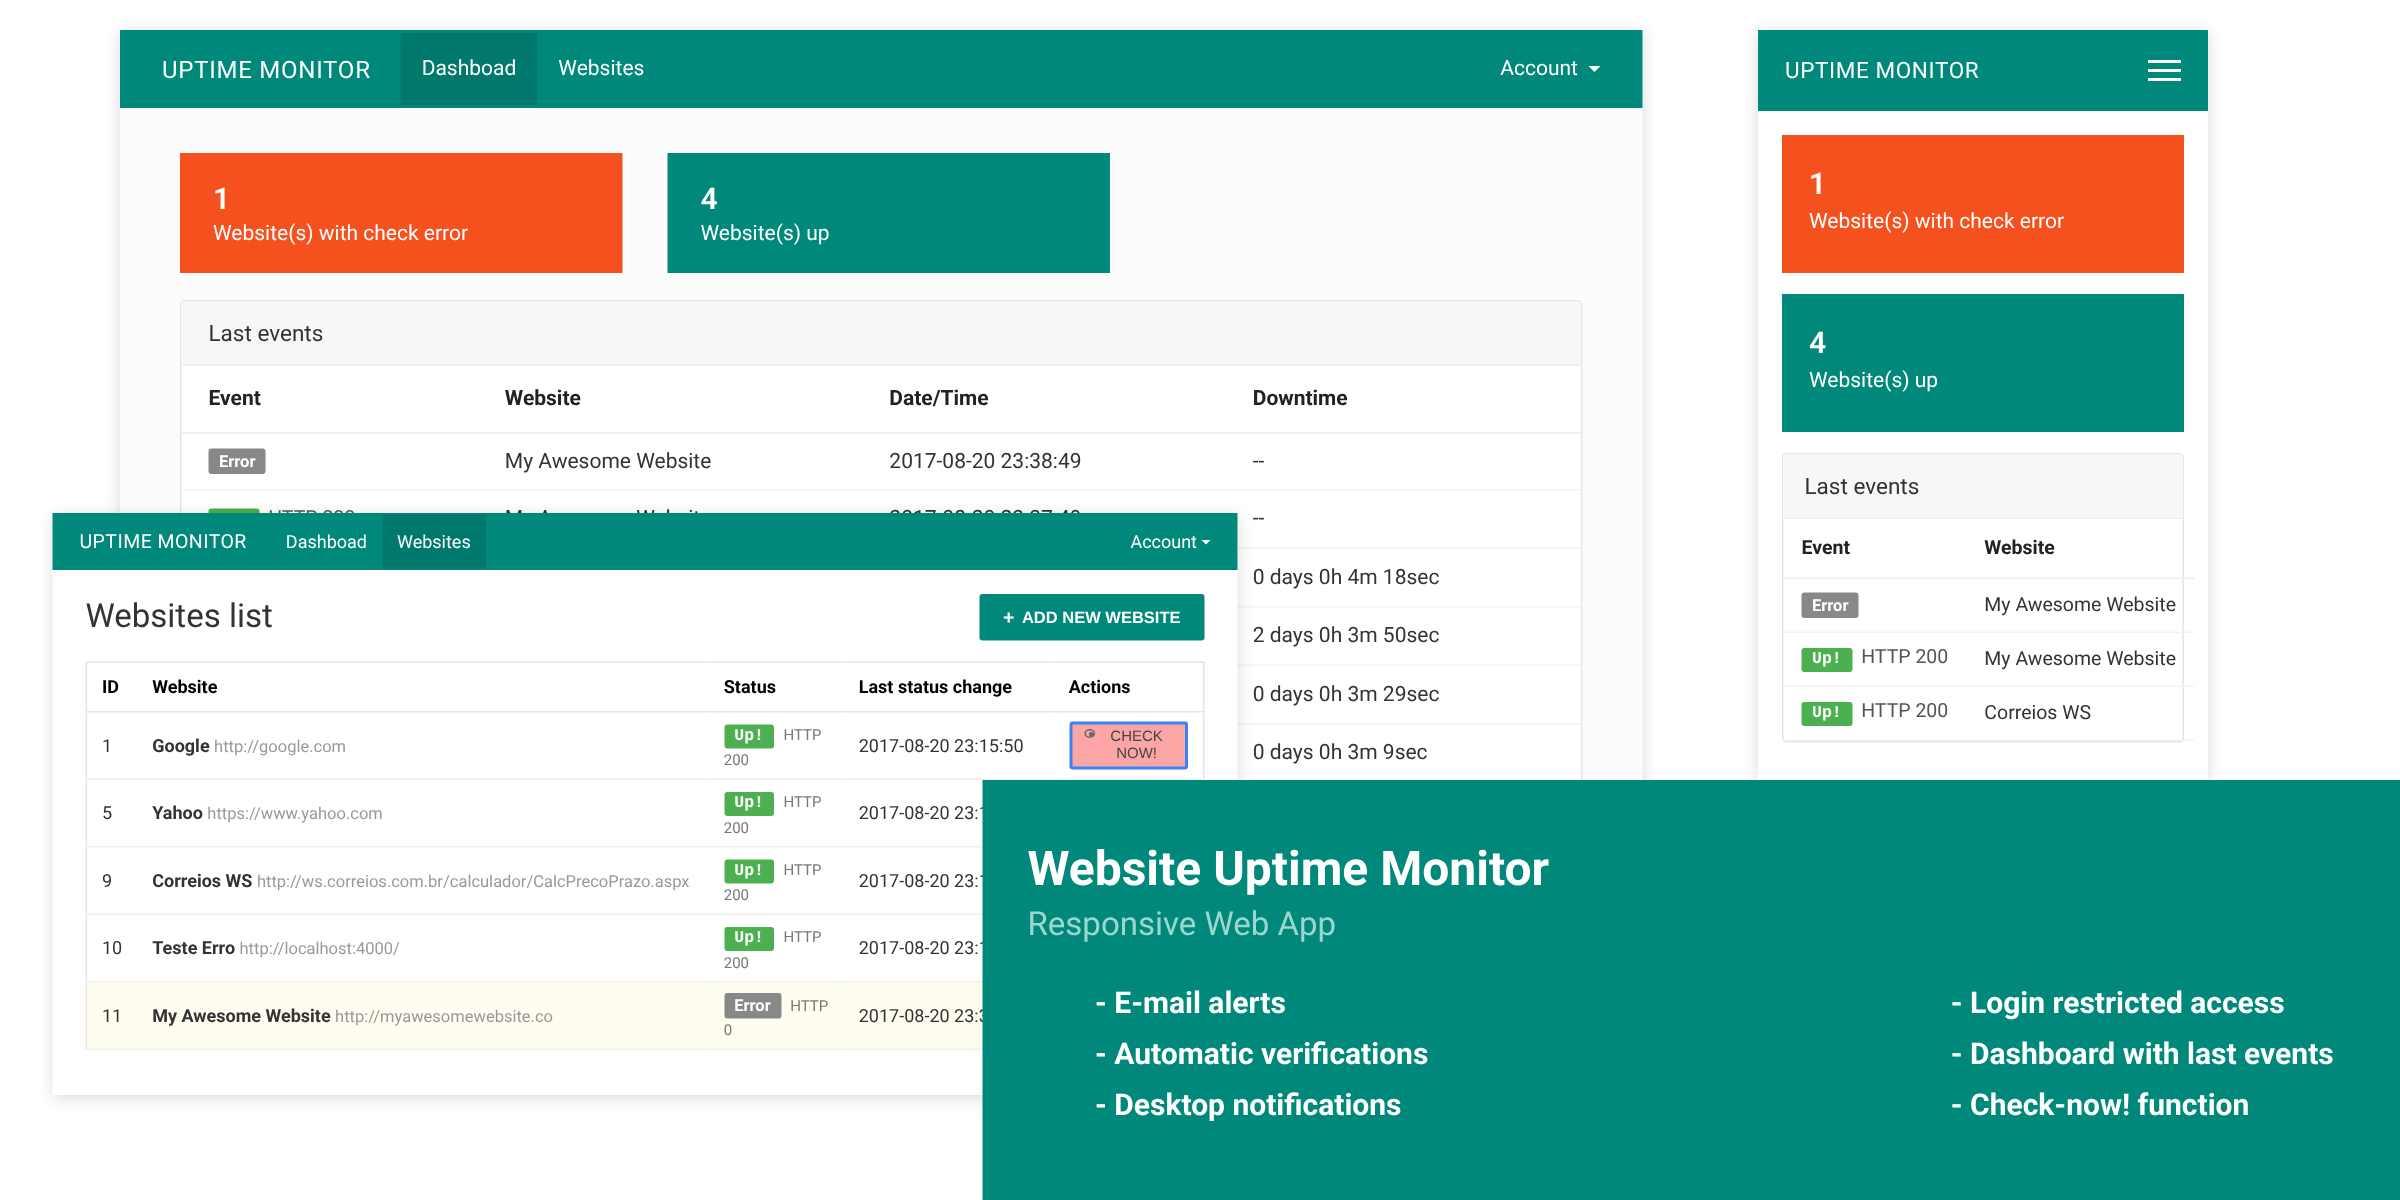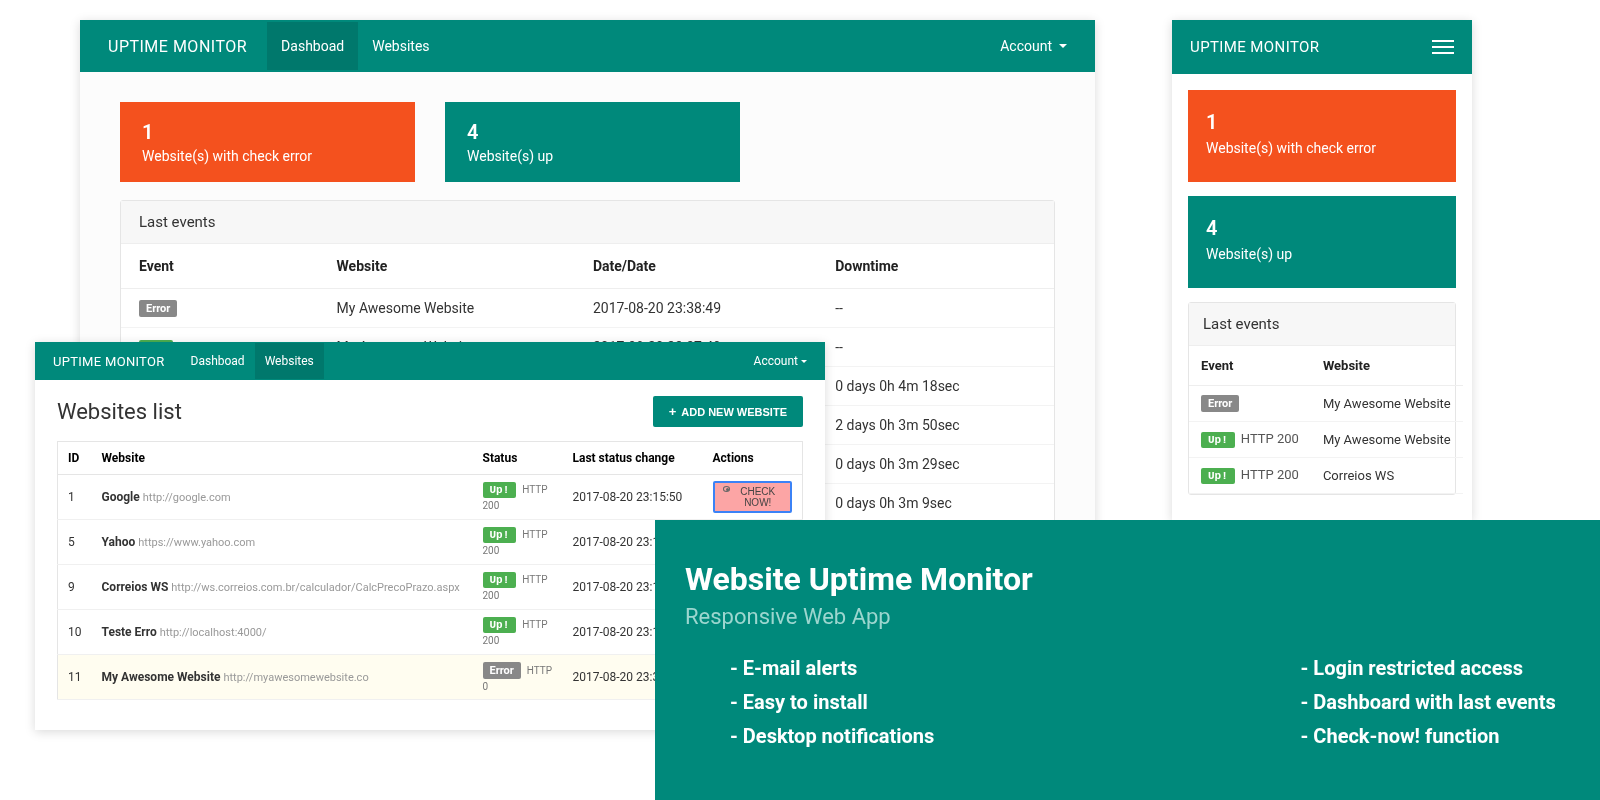--- a/index.html
+++ b/index.html
@@ -105,21 +105,21 @@
         <div class="stattxt">Website(s) up</div>
       </div>
     </div>
     <div class="eventspanel">
       <div class="eventspanel-h">Last events</div>
       <table class="eventstable">
         <thead>
             <tr>
           <th>Event</th>
           <th>Website</th>
-          <th>Date/Date</th>
+          <th>Date/Time</th>
           <th>Downtime</th>
         </tr>
           </thead>
         <tbody id="events-body">
             <tr>
               <td><span class="badge error">Error</span><span class="httpcode"></span></td>
     <td>My Awesome Website</td>
     <td>2017-08-20 23:38:49</td>
     <td>--</td>
             </tr>
@@ -274,21 +274,21 @@
     </div>
   </div>
 </div>
 
 <div class="promo">
   <div class="promo-title">Website Uptime Monitor</div>
   <div class="promo-sub">Responsive Web App</div>
   <div class="promo-cols">
     <div class="promo-col" id="promo-col1">
         <div>- E-mail alerts</div>
-        <div>- Easy to install</div>
+        <div>- Automatic verifications</div>
         <div>- Desktop notifications</div>
       </div>
     <div class="promo-col" id="promo-col2">
         <div>- Login restricted access</div>
         <div>- Dashboard with last events</div>
         <div>- Check-now! function</div>
       </div>
   </div>
 </div>
 

